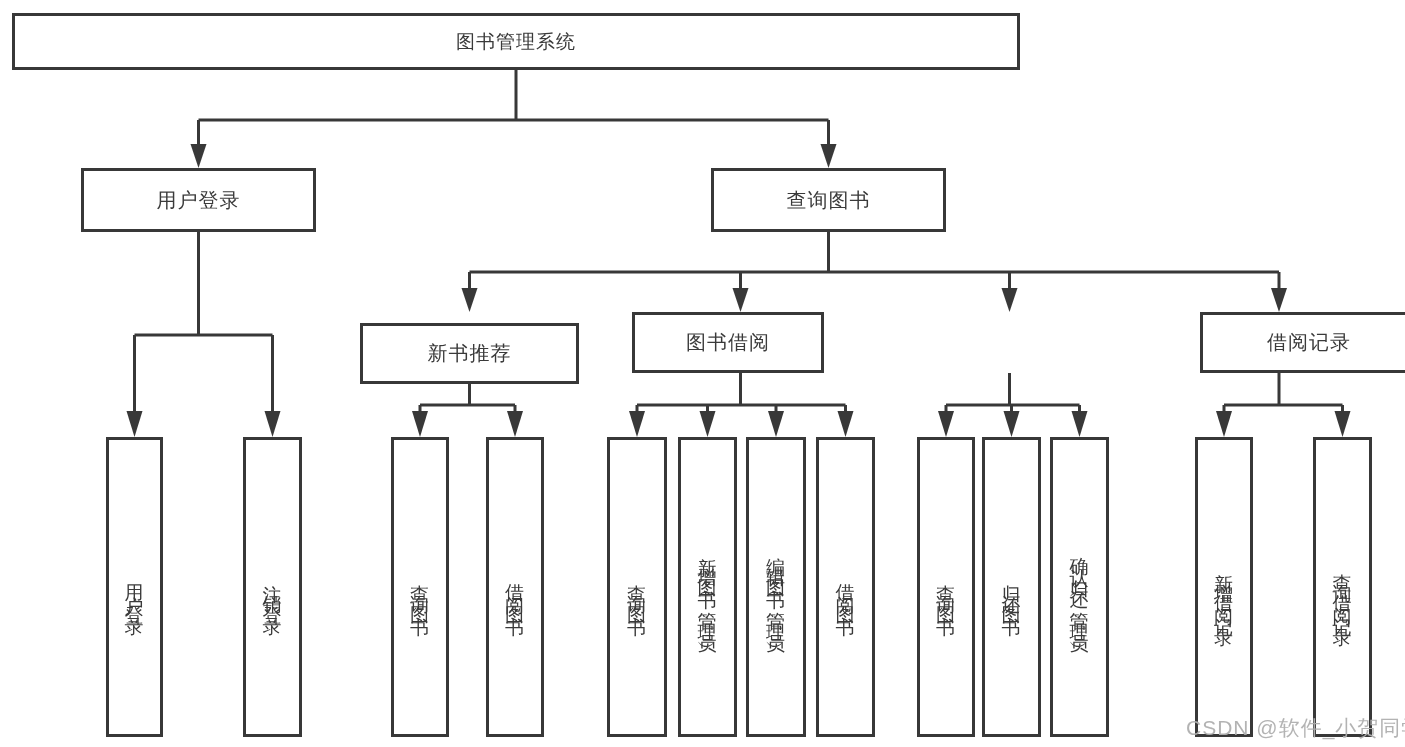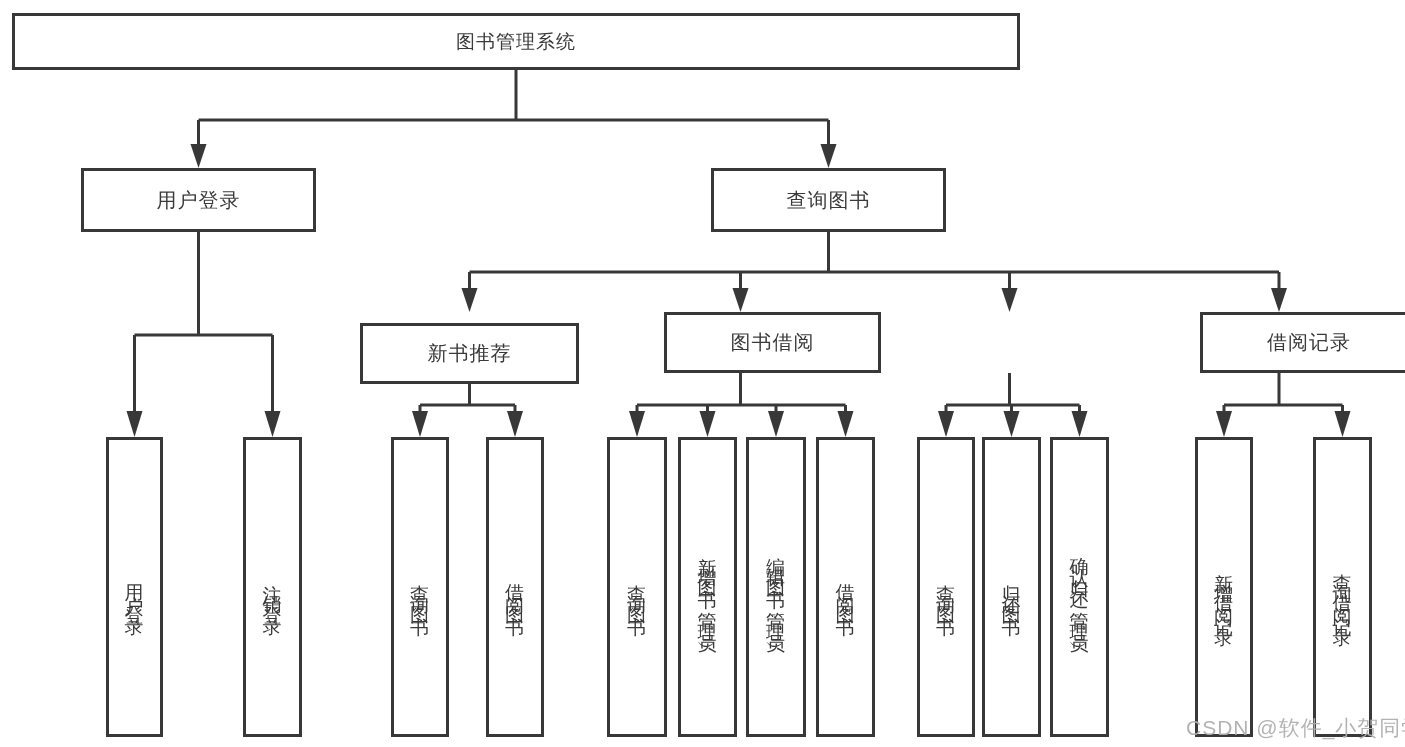--- a/index.html
+++ b/index.html
@@ -92,21 +92,21 @@
       <polygon points="1334.5,411 1350.5,411 1342.5,437"></polygon>
     </g>
   </svg>
 
   <div class="box hbox root" style="left:12px; top:13px; width:1008px; height:57px;">图书管理系统</div>
 
   <div class="box hbox" style="left:81px; top:168px; width:235px; height:64px;">用户登录</div>
   <div class="box hbox" style="left:711px; top:168px; width:235px; height:64px;">查询图书</div>
 
   <div class="box hbox" style="left:360px; top:323px; width:219px; height:61px;">新书推荐</div>
-  <div class="box hbox" style="left:632px; top:312px; width:217px; height:61px;margin-left:32px;">图书借阅</div>
+  <div class="box hbox" style="left:632px; top:312px; width:192px; height:61px;">图书借阅</div>
   <div class="box hbox" style="left:1200px; top:312px; width:218px; height:61px;">借阅记录</div>
 
   <div class="box vbox" style="left:106px; top:437px; width:57px; height:300px;">用户登录</div>
   <div class="box vbox" style="left:243px; top:437px; width:59px; height:300px;">注销登录</div>
 
   <div class="box vbox" style="left:391px; top:437px; width:58px; height:300px;">查询图书</div>
   <div class="box vbox" style="left:486px; top:437px; width:58px; height:300px;">借阅图书</div>
 
   <div class="box vbox" style="left:607px; top:437px; width:60px; height:300px;">查询图书</div>
   <div class="box vbox" style="left:678px; top:437px; width:59px; height:300px;">新增图书（管理员）</div>

